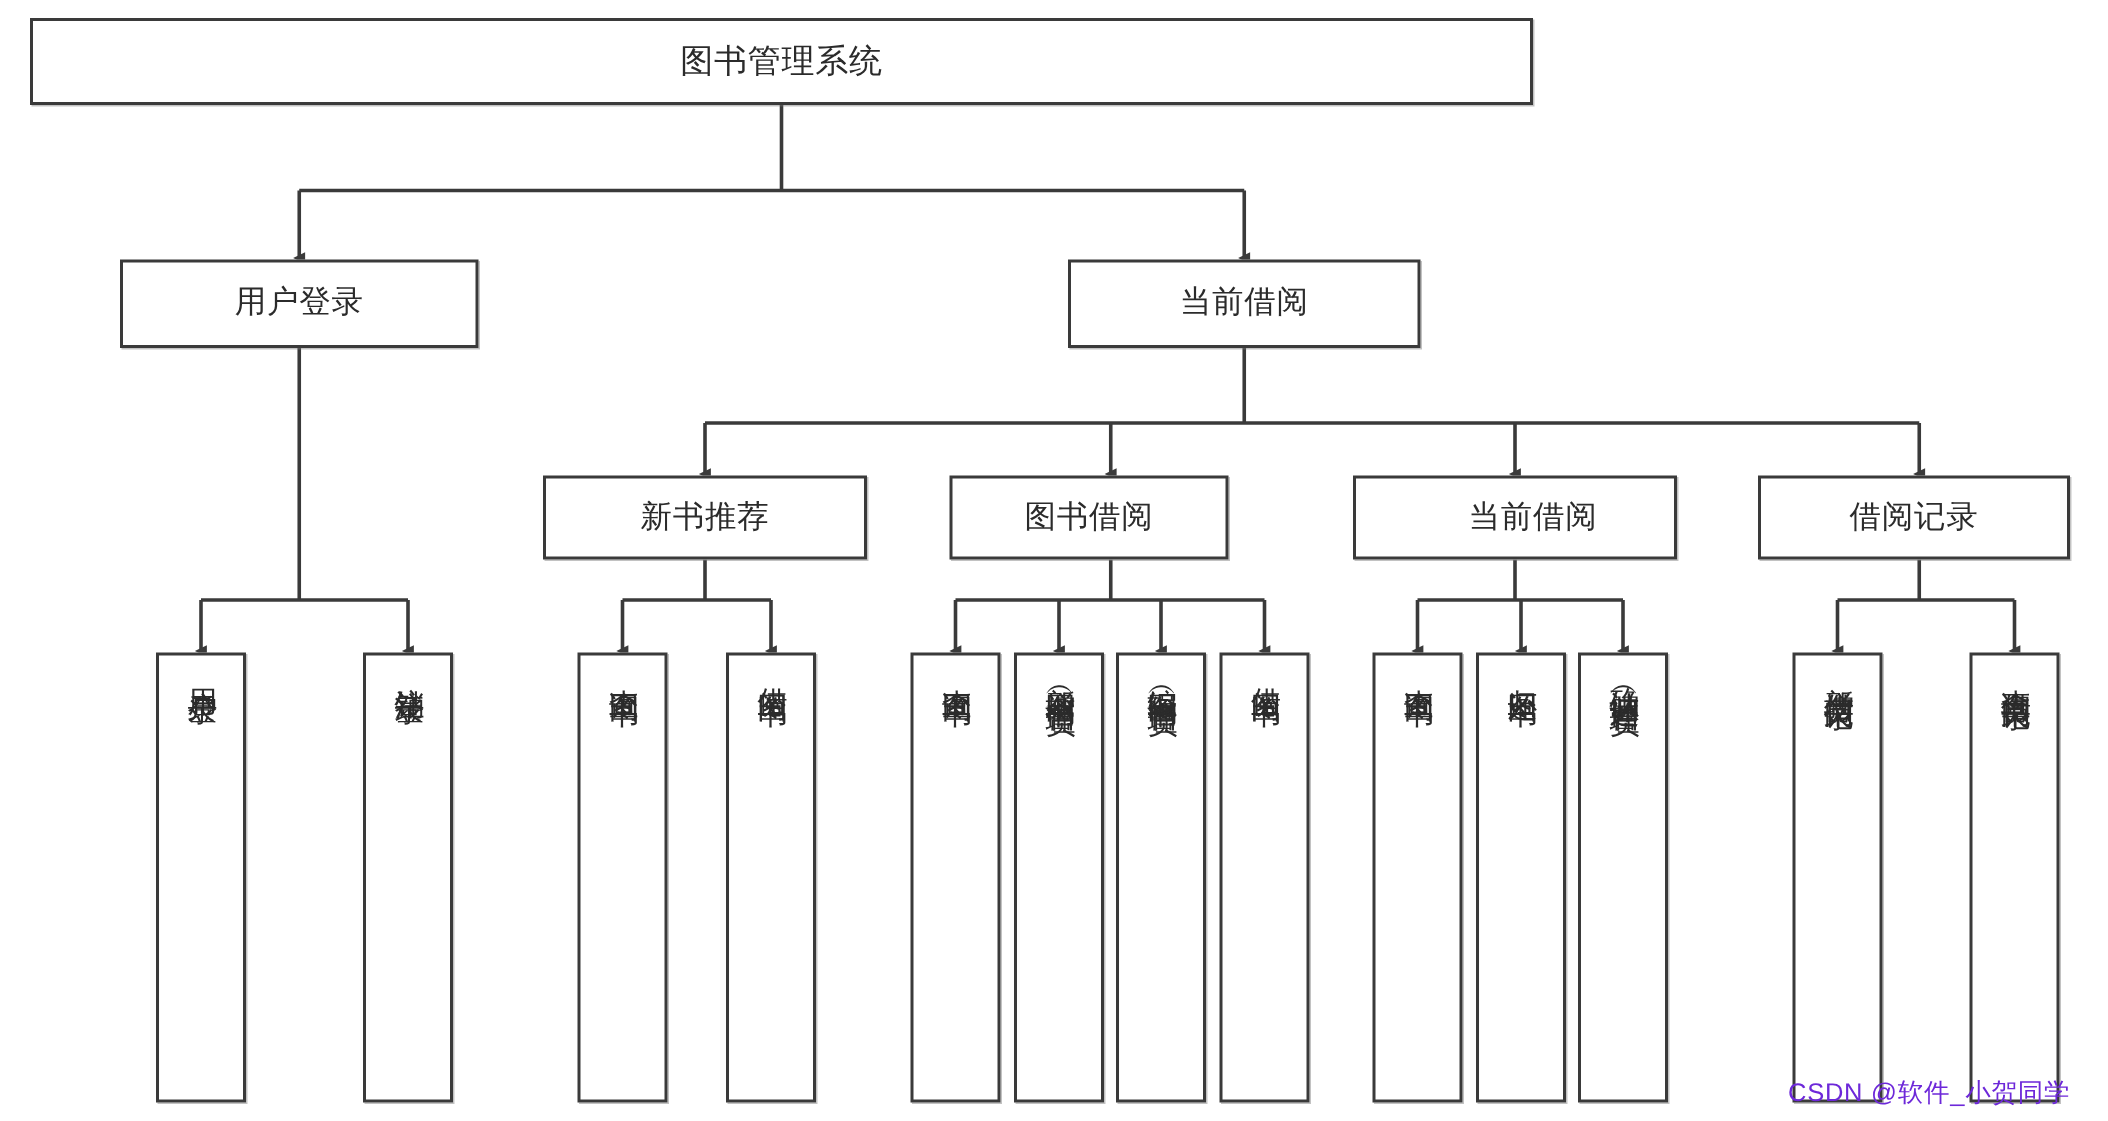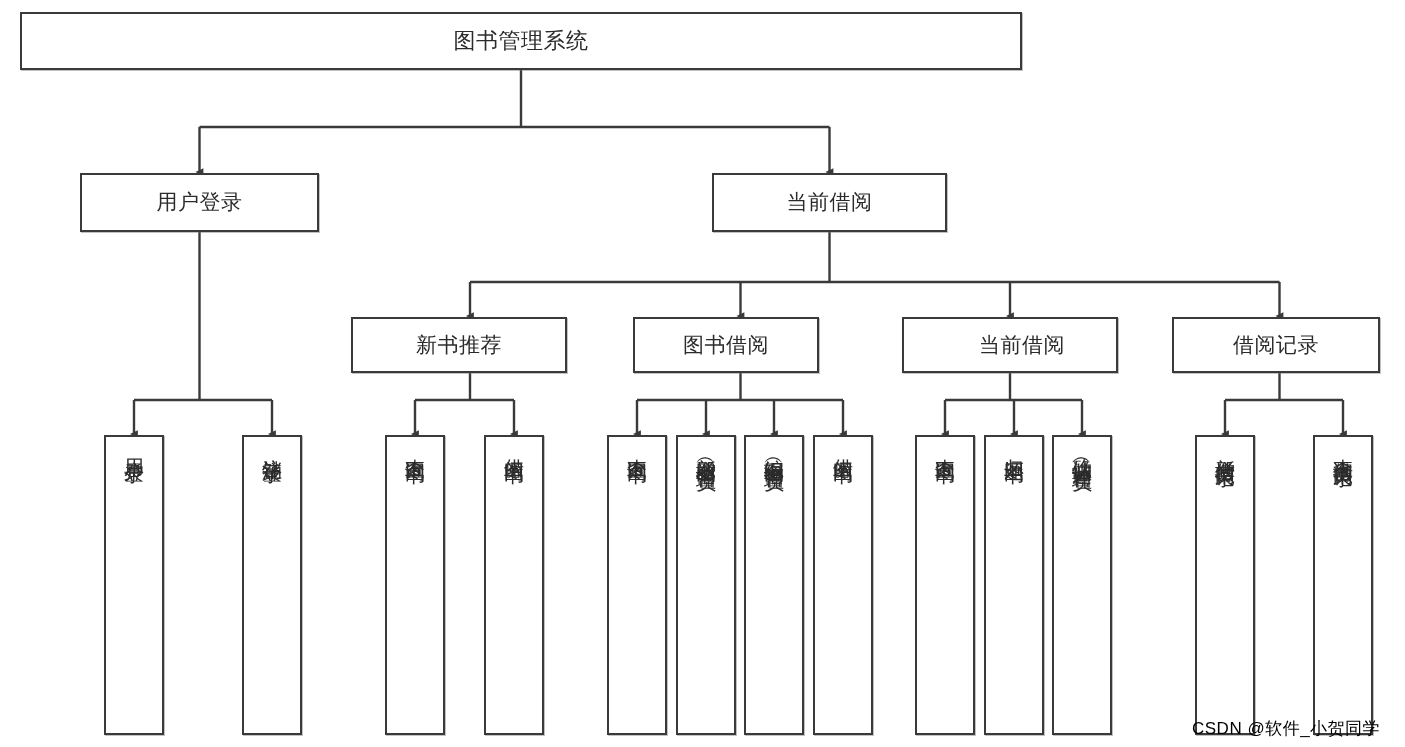--- a/index.html
+++ b/index.html
@@ -63,21 +63,21 @@
     text-orientation: upright;
     font-size: 20px;
     line-height: 1.05;
     letter-spacing: 2px;
     white-space: normal;
     max-height: 286px;
   }
   .watermark {
     position: absolute;
     font-size: 17px;
-    color: #000000;
+    color: #6d28d9;
     letter-spacing: 0.5px;
     white-space: nowrap;
     user-select: none;
   }
 </style>
 </head>
 <body>
 
 <div id="diagram-canvas">
 
@@ -128,21 +128,21 @@
     <span class="node-label">图书管理系统</span>
   </div>
 
   <div class="node h" style="left: 80px; top: 173px; width: 239px; height: 59px;">
     <span class="node-label">用户登录</span>
   </div>
   <div class="node h" style="left: 712px; top: 173px; width: 235px; height: 59px;">
     <span class="node-label">当前借阅</span>
   </div>
 
-  <div class="node h" style="left: 351px; top: 317px; width: 216px; height: 56px;">
+  <div class="node h" style="left: 362px; top: 317px; width: 216px; height: 56px;">
     <span class="node-label">新书推荐</span>
   </div>
   <div class="node h" style="left: 633px; top: 317px; width: 186px; height: 56px;">
     <span class="node-label">图书借阅</span>
   </div>
   <div class="node h" style="left: 902px; top: 317px; width: 216px; height: 56px; padding-left: 24px;">
     <span class="node-label">当前借阅</span>
   </div>
   <div class="node h" style="left: 1172px; top: 317px; width: 208px; height: 56px;">
     <span class="node-label">借阅记录</span>

